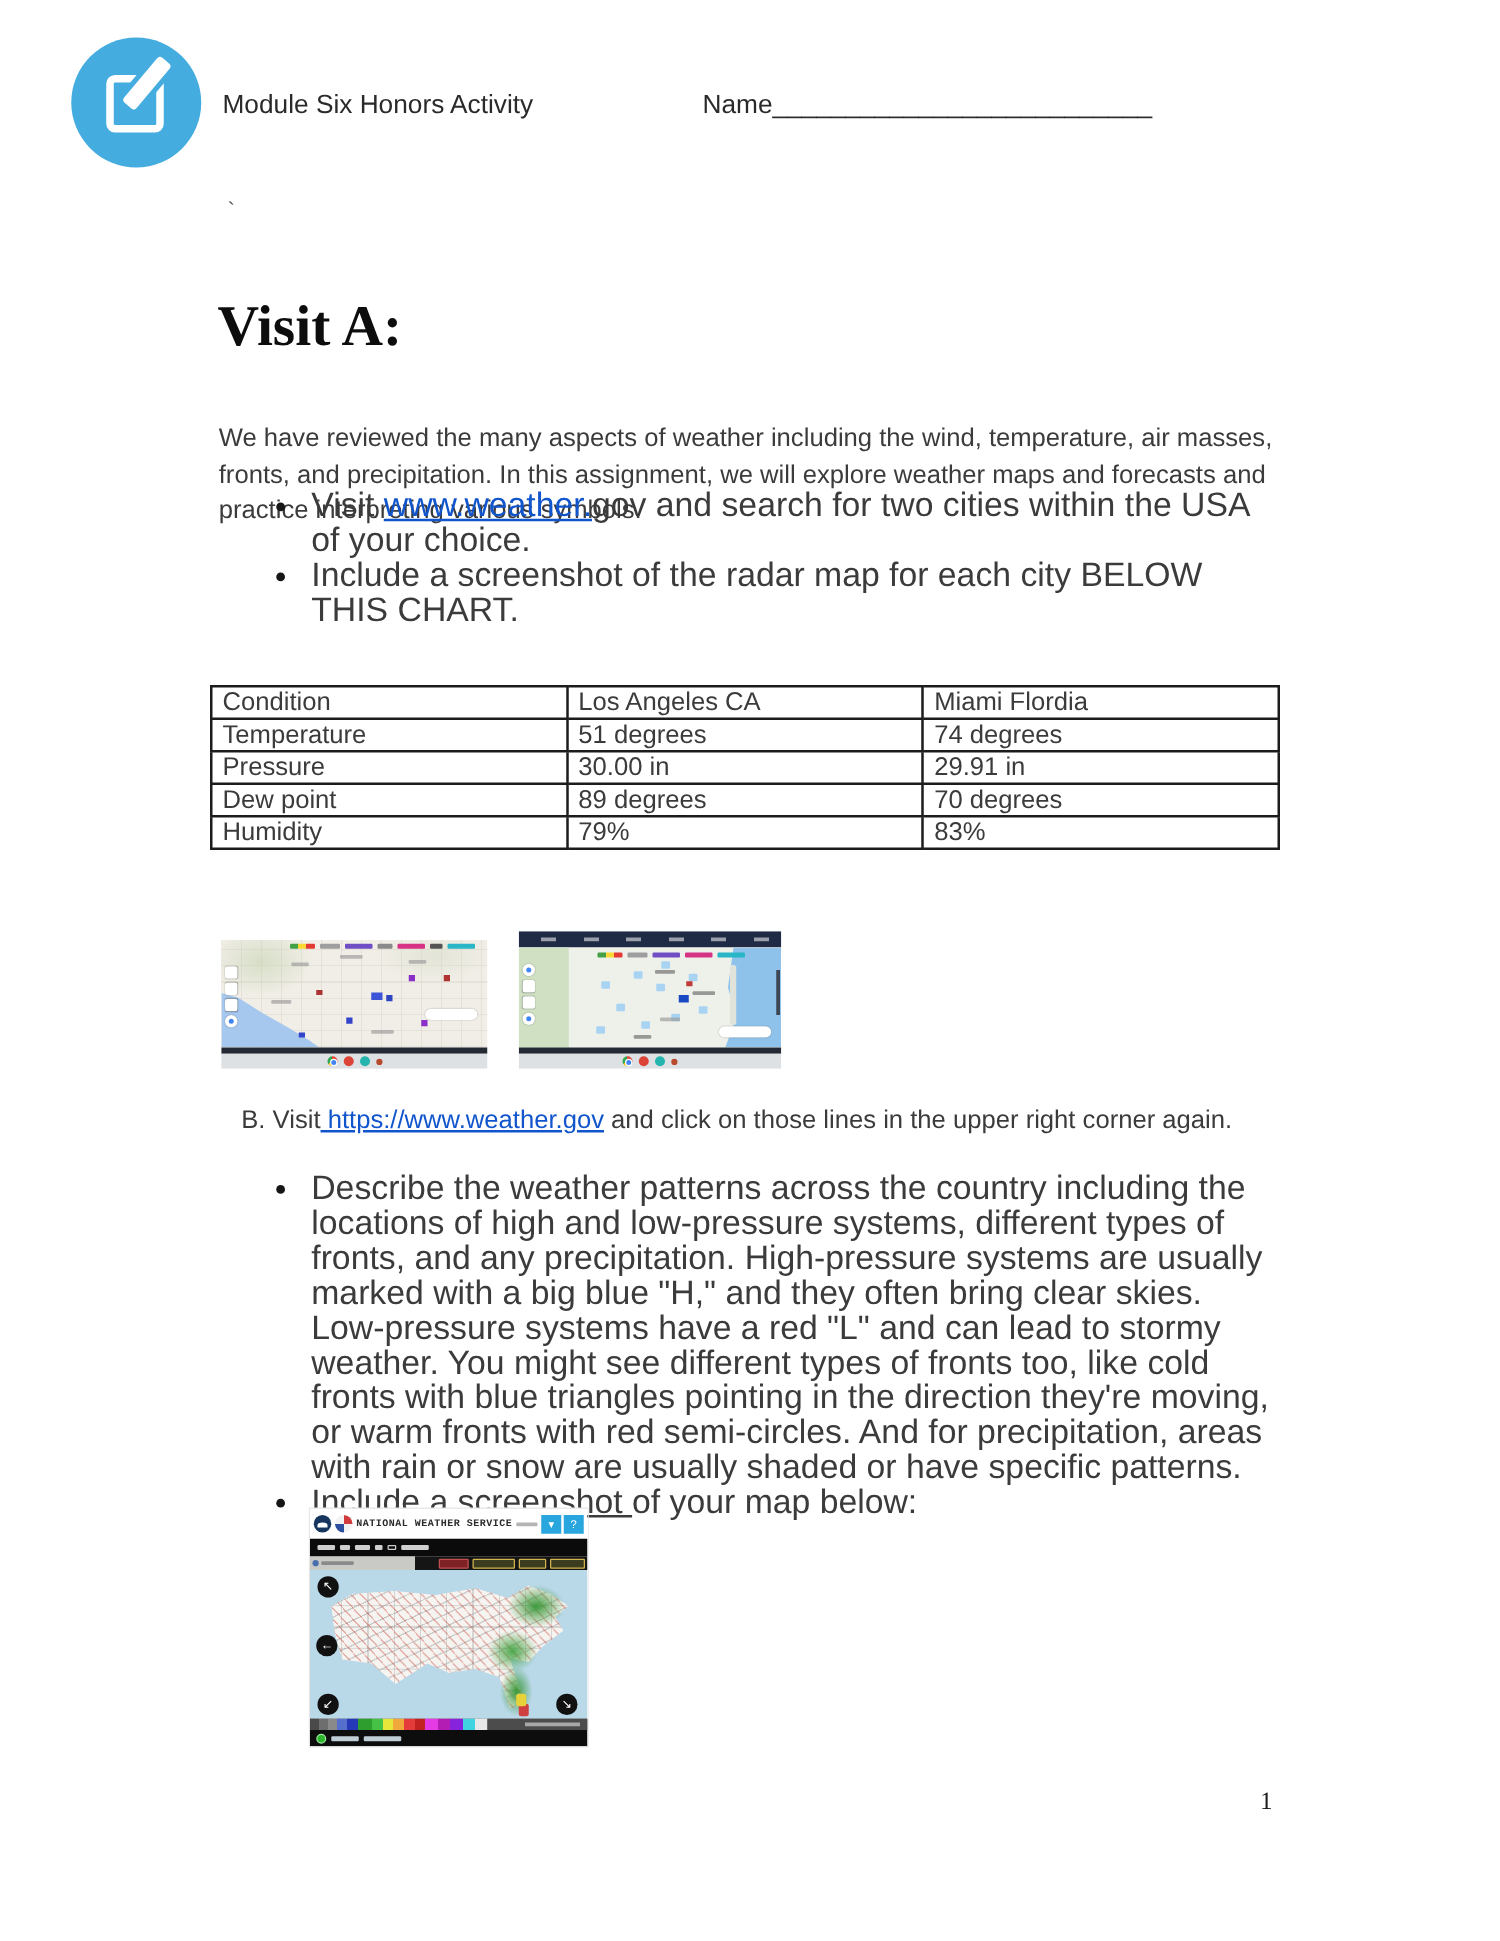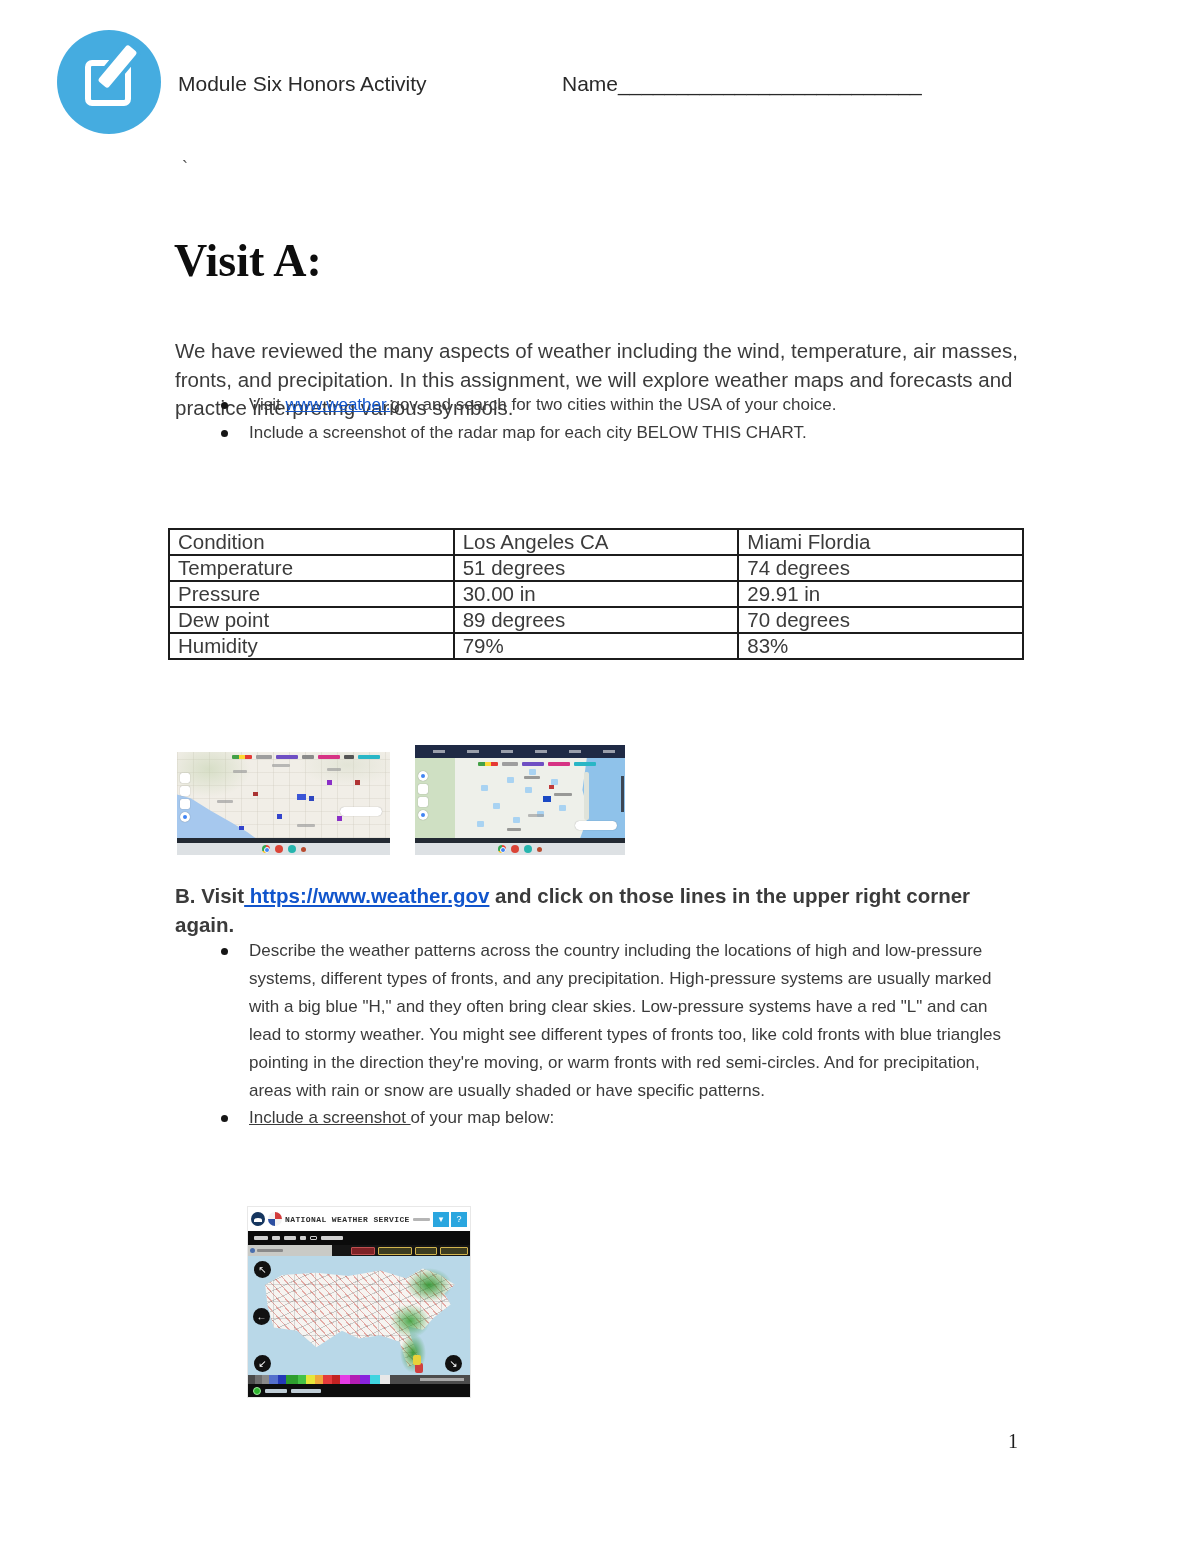--- a/index.html
+++ b/index.html
@@ -27,26 +27,26 @@
              font-size:46px; color:#0d0d0d; }
   .body-text { font-size:20.5px; line-height:28.6px; color:#3b3b3b; }
   .intro { position:absolute; left:175px; top:306px; width:852px;margin-top:31px; }
   .doc-link { color:#1155cc; text-decoration:underline; cursor:pointer; }
 
   ul.doc-list { list-style:none; }
   ul.doc-list li { position:relative; padding-left:31px; }
   ul.doc-list li::before { content:""; position:absolute; left:3px; top:11px;
                            width:7px; height:7px; border-radius:50%; background:#161616; }
   .list-a { position:absolute; left:218px; top:391px; width:800px; }
-  .list-a li, .list-b li { line-height:27.9px; font-size:17px; color:#3b3b3b; }
+  .list-a li, .list-b li { line-height:27.9px; font-size:27px; color:#3b3b3b; }
   .list-b { position:absolute; left:218px; top:937px; width:802px; }
   .ul-part { text-decoration:underline; }
 
   
-  .data-table { position:absolute; left:168px; top:528px; width:856px;
+  .data-table { position:absolute; left:168px; top:548px; width:856px;
                 border-collapse:collapse; table-layout:fixed; }
   .data-table td { border:2px solid #1c1c1c; width:33.33%; height:26px;
                    padding:0 8px; font-size:20.5px; color:#3b3b3b; }
 
   
   .shot { position:absolute; overflow:hidden; }
   .mini-darkbar { position:absolute; left:0; right:0; bottom:12px; height:5px; background:#232a33; }
   .mini-taskbar { position:absolute; left:0; right:0; bottom:0; height:12px; background:#dde1e4;
                   display:flex; align-items:center; justify-content:center; gap:5px; }
   .ic { width:8px; height:8px; border-radius:50%; display:inline-block; }
@@ -98,21 +98,21 @@
               clip-path:polygon(30% 0, 100% 0, 100% 100%, 18% 100%, 34% 70%, 22% 40%); }
   .mi-island { position:absolute; right:17%; top:18%; width:5px; height:48px; background:#dfe3da;
                border-radius:2px; }
   .mi-patch { position:absolute; width:7px; height:6px; background:#a9d3f2; border-radius:1px;
               box-shadow:18px 10px 0 #a9d3f2, -14px 26px 0 #a9d3f2, 6px 40px 0 #a9d3f2,
                          30px 34px 0 #a9d3f2, -26px 8px 0 #a9d3f2, 44px 2px 0 #a9d3f2,
                          52px 28px 0 #a9d3f2, -30px 44px 0 #a9d3f2, 22px -8px 0 #a9d3f2; }
   .mi-scroll { position:absolute; right:1px; top:18px; width:3px; height:36px; background:#3c4654; }
 
   
-  .b-intro { position:absolute; left:175px; top:882px; width:858px;font-weight:bold; }
+  .b-intro { position:absolute; left:193px; top:882px; width:858px; }
 
   
   .shot-nws { left:248px; top:1207px; width:222px; height:190px; box-shadow:0 0 0 1px #e8e8e8; }
   .nws-header { position:absolute; left:0; right:0; top:0; height:24px; background:#fff;
                 display:flex; align-items:center; gap:3px; padding:0 3px; }
   .noaa-logo { width:14px; height:14px; border-radius:50%; background:#16365f; position:relative; flex:0 0 auto; }
   .noaa-logo::after { content:""; position:absolute; left:3px; top:6px; width:8px; height:4px;
                       background:#fff; border-radius:50% 50% 0 0; }
   .nws-logo { width:14px; height:14px; border-radius:50%; flex:0 0 auto;
               background:conic-gradient(#d23b3b 0 25%, #f2f2f2 25% 50%, #2b4ea0 50% 75%, #f2f2f2 75% 100%); }

